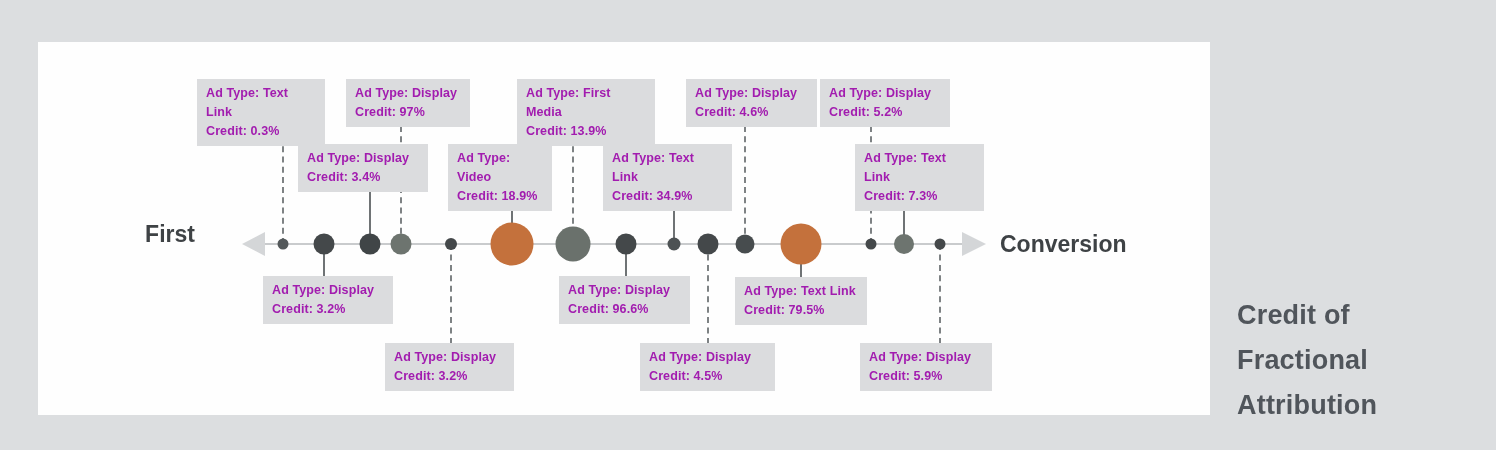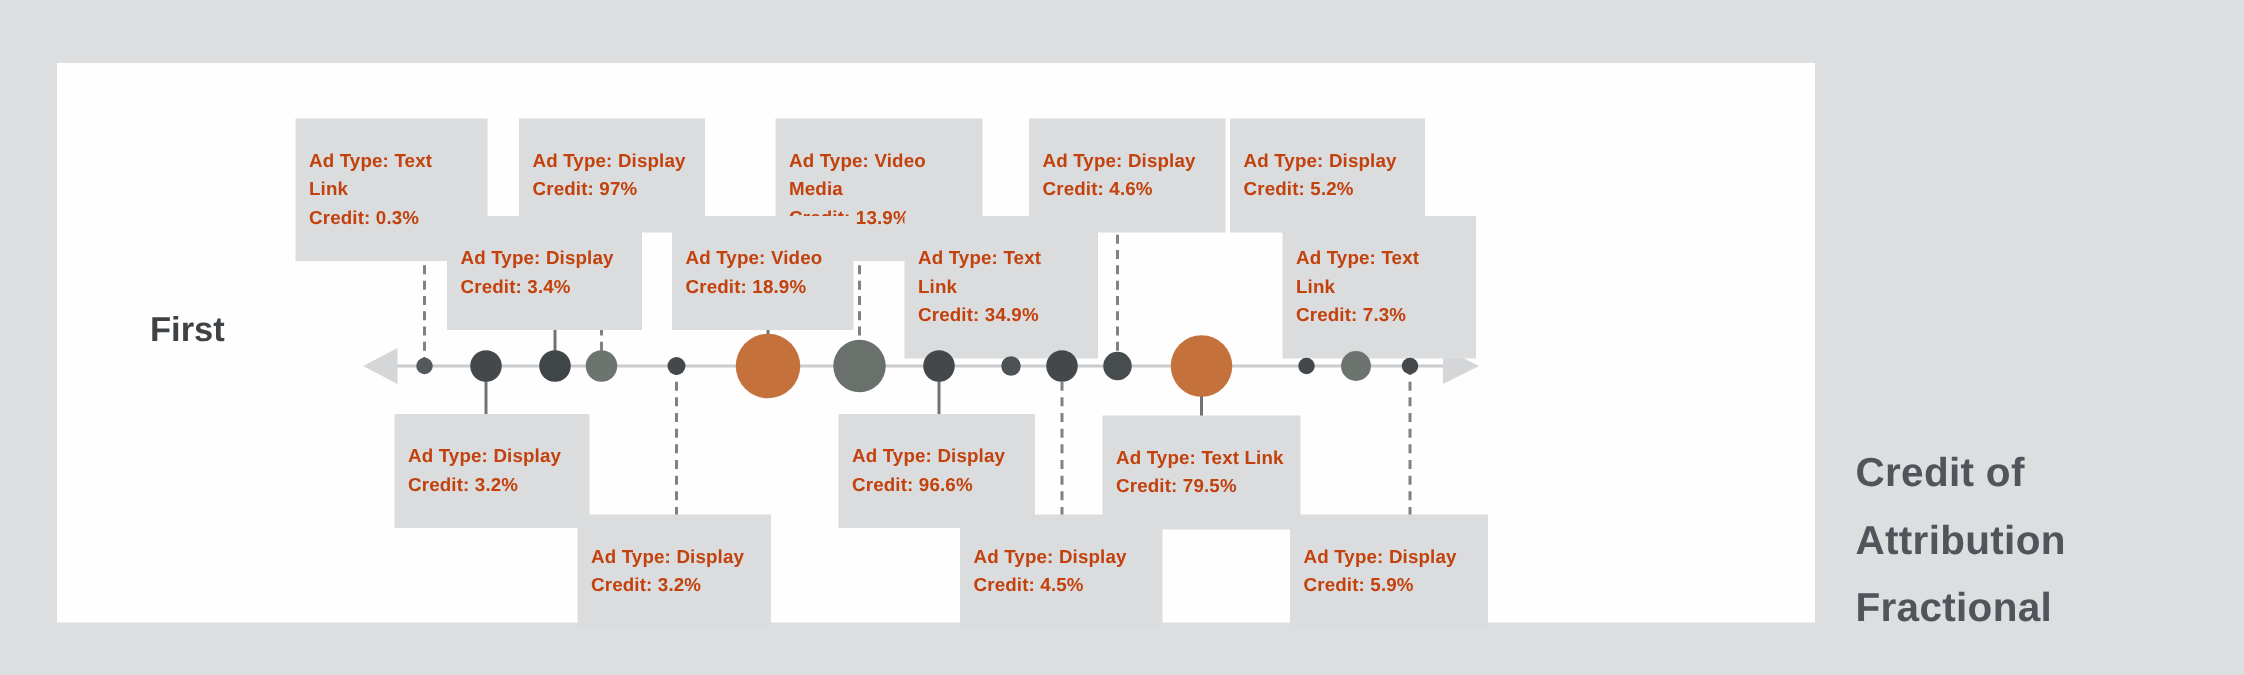--- a/index.html
+++ b/index.html
@@ -28,35 +28,35 @@
     position:absolute;left:962px;top:232px;width:0;height:0;z-index:1;
     border-top:12px solid transparent;border-bottom:12px solid transparent;
     border-left:24px solid #d4d6d8;
   }
   
   .conn{position:absolute;width:0;z-index:1;border-left:2px solid #6f7375;}
   .conn.dashed{border-left:2px dashed #7e8284;}
   
   .label-box{
     position:absolute;z-index:3;box-sizing:border-box;
-    background:#dbdcde;color:#c2410c;
+    background:#dbdcde;color:#a21caf;
     font-size:12.5px;font-weight:700;line-height:19px;
-    padding:19px 9px;letter-spacing:.1px;
+    padding:5px 9px;letter-spacing:.1px;
   }
   
   .dot{
     position:absolute;top:244px;border-radius:50%;z-index:4;
     transform:translate(-50%,-50%);
   }
   
   .endpoint{
     position:absolute;z-index:2;color:#3e4245;font-weight:700;
     font-size:23px;line-height:27px;
   }
-  .endpoint.start{left:100px;top:206px;width:140px;text-align:left;}
+  .endpoint.start{left:100px;top:221px;width:140px;text-align:center;}
   .endpoint.end{left:1000px;top:231px;}
   
   .caption{
     position:absolute;left:1237px;top:293px;z-index:2;
     color:#50555b;font-size:27px;font-weight:700;line-height:45px;
     letter-spacing:.2px;
   }
 </style>
 </head>
 <body>
@@ -81,47 +81,48 @@
   <div class="conn" style="left:903px;top:192px;height:52px"></div>
   <div class="conn dashed" style="left:939px;top:244px;height:100px"></div>
 
   <div class="tl-line"></div>
   <div class="arrow-left"></div>
   <div class="arrow-right"></div>
 
   <div class="endpoint start">
     <div>First</div>
   </div>
+  <div class="endpoint end">Conversion</div>
 
   <div class="label-box" style="left:197px;top:79px;width:128px">
     <div>Ad Type: Text Link</div>
     <div>Credit: 0.3%</div>
   </div>
   <div class="label-box" style="left:346px;top:79px;width:124px">
     <div>Ad Type: Display</div>
     <div>Credit: 97%</div>
   </div>
   <div class="label-box" style="left:517px;top:79px;width:138px">
-    <div>Ad Type: Video Media</div>
+    <div>Ad Type: First Media</div>
     <div>Credit: 13.9%</div>
   </div>
   <div class="label-box" style="left:686px;top:79px;width:131px">
     <div>Ad Type: Display</div>
     <div>Credit: 4.6%</div>
   </div>
   <div class="label-box" style="left:820px;top:79px;width:130px">
     <div>Ad Type: Display</div>
     <div>Credit: 5.2%</div>
   </div>
 
   <div class="label-box" style="left:298px;top:144px;width:130px">
     <div>Ad Type: Display</div>
     <div>Credit: 3.4%</div>
   </div>
-  <div class="label-box" style="left:448px;top:144px;width:121px">
+  <div class="label-box" style="left:448px;top:144px;width:104px">
     <div>Ad Type: Video</div>
     <div>Credit: 18.9%</div>
   </div>
   <div class="label-box" style="left:603px;top:144px;width:129px">
     <div>Ad Type: Text Link</div>
     <div>Credit: 34.9%</div>
   </div>
   <div class="label-box" style="left:855px;top:144px;width:129px">
     <div>Ad Type: Text Link</div>
     <div>Credit: 7.3%</div>
@@ -164,17 +165,17 @@
   <div class="dot" style="left:674px;width:13px;height:13px;background:#4d5254"></div>
   <div class="dot" style="left:708px;width:21px;height:21px;background:#44484a"></div>
   <div class="dot" style="left:745px;width:19px;height:19px;background:#474c4e"></div>
   <div class="dot" style="left:801px;width:41px;height:41px;background:#c4713c"></div>
   <div class="dot" style="left:871px;width:11px;height:11px;background:#44484a"></div>
   <div class="dot" style="left:904px;width:20px;height:20px;background:#6d746f"></div>
   <div class="dot" style="left:940px;width:11px;height:11px;background:#44484a"></div>
 
   <div class="caption">
     <div>Credit of</div>
+    <div>Fractional</div>
     <div>Attribution</div>
-    <div>Fractional</div>
   </div>
 
 </div>
 
 </body></html>

